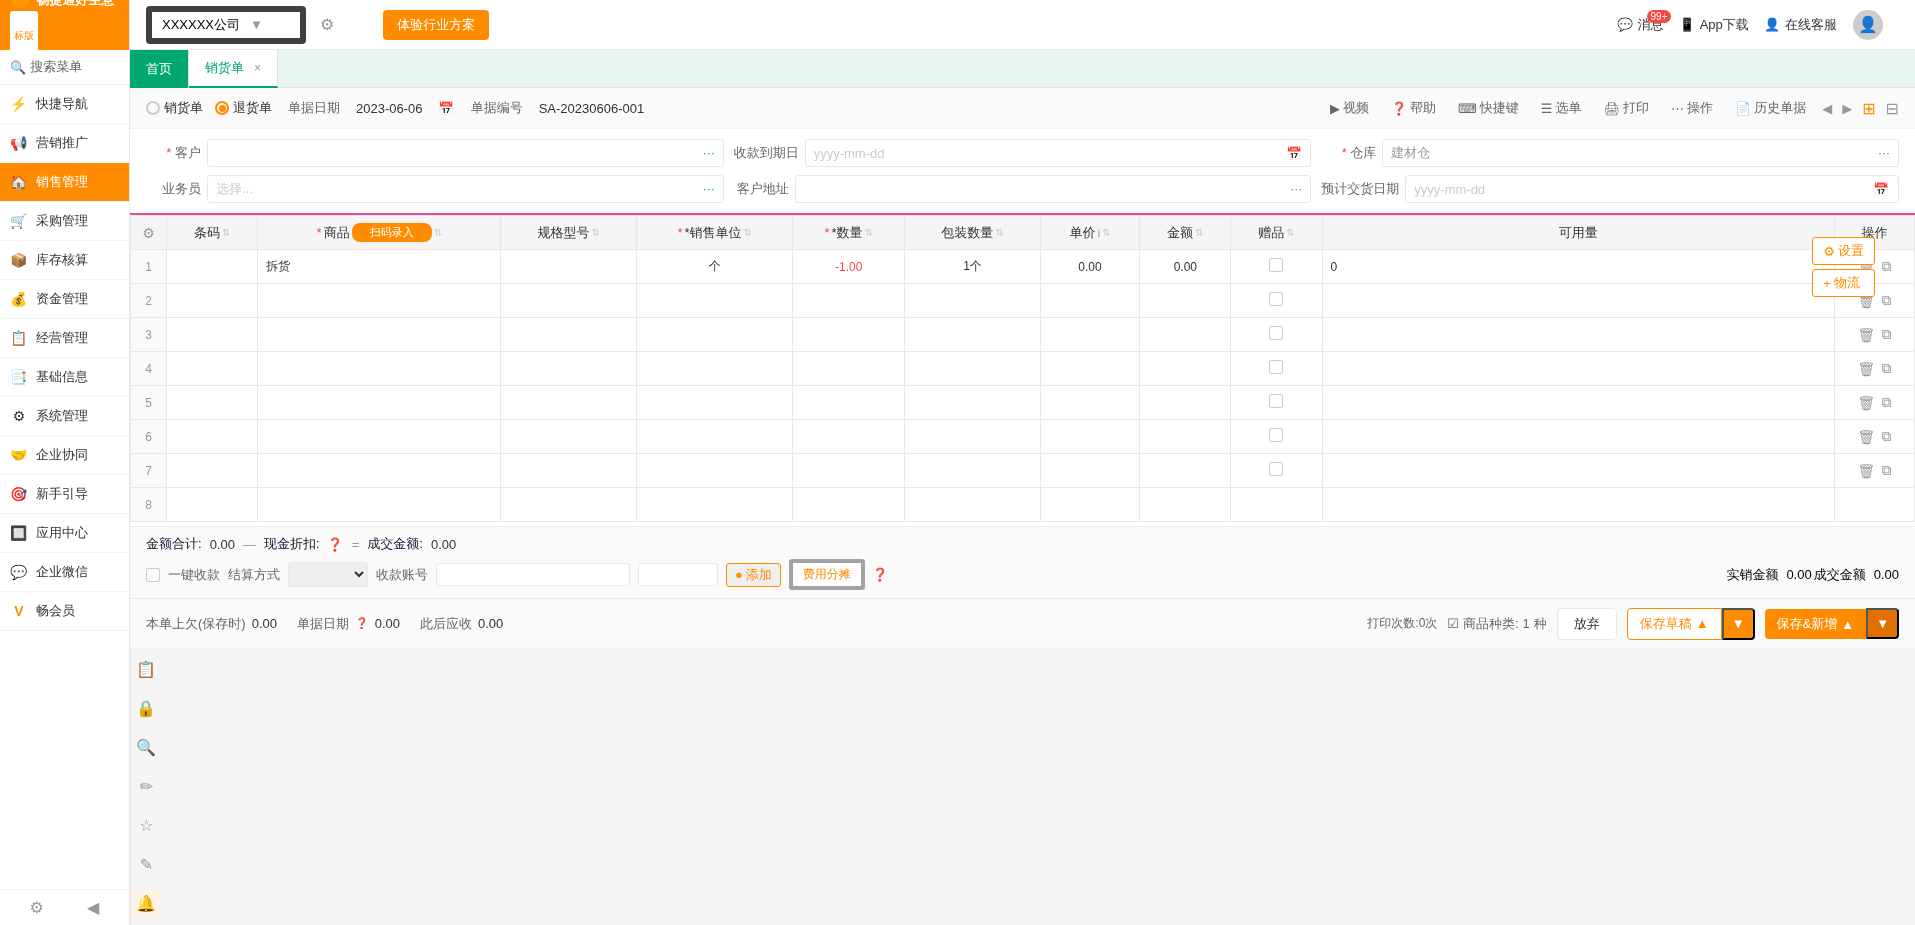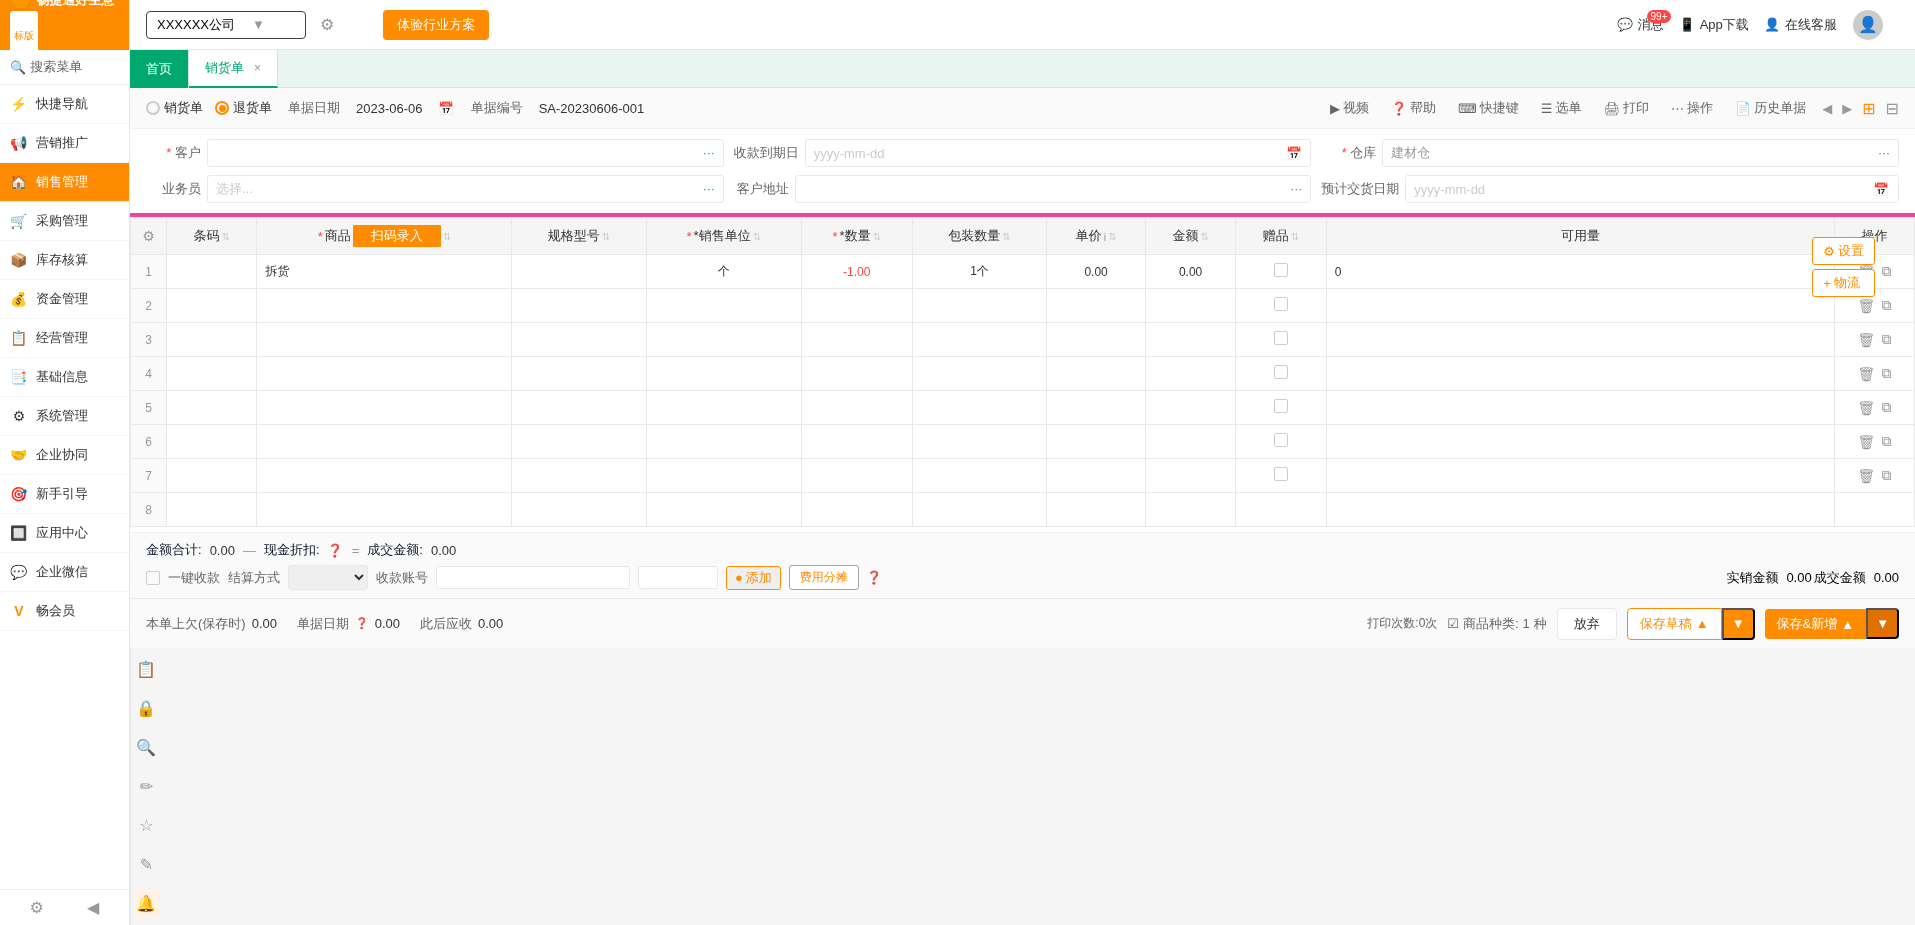--- a/index.html
+++ b/index.html
@@ -16,21 +16,21 @@
     .sidebar-item-icon { width: 18px; height: 18px; display: flex; align-items: center; justify-content: center; font-size: 14px; flex-shrink: 0; }
     .sidebar-item-label { font-size: 13px; text-align: right; }
     .sidebar-bottom { margin-top: auto; display: flex; align-items: center; justify-content: space-around; padding: 8px; border-top: 1px solid #f0f0f0; }
     .sidebar-bottom-btn { cursor: pointer; color: #999; font-size: 16px; }
 
     
     .main { flex: 1; display: flex; flex-direction: column; overflow: hidden; }
 
     
     .topbar { height: 50px; background: white; display: flex; align-items: center; padding: 0 16px; border-bottom: 1px solid #e8e8e8; gap: 10px; }
-    .topbar-company { display: flex; align-items: center; gap: 13px; border: 1px solid #404040; padding: 4px 10px; border-radius: 4px; cursor: pointer; min-width: 160px; }
+    .topbar-company { display: flex; align-items: center; gap: 6px; border: 6px solid #404040; padding: 4px 10px; border-radius: 4px; cursor: pointer; min-width: 160px; }
     .topbar-gear { color: #999; cursor: pointer; font-size: 16px; margin-left: 4px; }
     .topbar-btn-experience { background: #ff8c00; color: white; border: none; padding: 6px 14px; border-radius: 4px; cursor: pointer; font-size: 13px; margin-left: 39px; }
     .topbar-right { margin-left: auto; display: flex; align-items: center; gap: 16px; }
     .topbar-msg { display: flex; align-items: center; gap: 4px; cursor: pointer; color: #333; position: relative; }
     .topbar-msg-badge { background: #ff4444; color: white; font-size: 10px; padding: 1px 4px; border-radius: 8px; position: absolute; top: -6px; right: -8px; }
     .topbar-app { display: flex; align-items: center; gap: 4px; cursor: pointer; color: #333; }
     .topbar-service { display: flex; align-items: center; gap: 4px; cursor: pointer; color: #333; }
     .topbar-avatar { width: 30px; height: 30px; border-radius: 50%; background: #ccc; display: flex; align-items: center; justify-content: center; cursor: pointer; }
     .topbar-username { color: #333; cursor: pointer; }
 
@@ -59,21 +59,21 @@
     
     .table-area { flex: 1; overflow: auto; display: flex; flex-direction: column; }
     .table-container { flex: 1; overflow: auto; }
     table { width: 100%; border-collapse: collapse; }
     thead tr { background: #f5f5f5; }
     thead th { border: 1px solid #e8e8e8; padding: 7px 8px; color: #333; font-weight: 500; white-space: nowrap; text-align: center; font-size: 12px; position: sticky; top: 0; background: #f5f5f5; z-index: 1; }
     tbody tr { border-bottom: 1px solid #f0f0f0; }
     tbody td { border: 1px solid #e8e8e8; padding: 6px 8px; color: #333; text-align: center; font-size: 12px; height: 34px; }
     tbody td.row-num { color: #999; background: #fafafa; width: 30px; }
     td.negative { color: #ff4444; }
-    .scan-btn { background: #ff8c00; color: white; border: none; padding: 2px 18px; border-radius: 1px; cursor: pointer; font-size: 13px; }
+    .scan-btn { background: #ff8c00; color: white; border: none; padding: 2px 18px; border-radius: 8px; cursor: pointer; font-size: 11px; }
     .col-gear { font-size: 14px; color: #999; cursor: pointer; }
     .sort-icon { color: #ccc; font-size: 10px; }
     .th-inner { display: flex; align-items: center; justify-content: center; gap: 2px; }
     .gift-checkbox { width: 14px; height: 14px; border: 1px solid #ccc; display: inline-block; border-radius: 2px; cursor: pointer; }
     .action-icons { display: flex; align-items: center; justify-content: center; gap: 6px; }
     .action-icon { color: #999; cursor: pointer; font-size: 14px; }
 
     
     .form-footer { padding: 8px 16px; border-top: 1px solid #f0f0f0; background: #fafafa; }
     .footer-amount { display: flex; align-items: center; gap: 8px; }
@@ -81,21 +81,21 @@
     .footer-amount-value { color: #333; font-weight: 500; }
     .footer-minus { color: #999; }
     .footer-question { color: #999; cursor: pointer; }
     .footer-equals { color: #999; }
     .footer-payment { display: flex; align-items: center; gap: 8px; padding-top: 6px; }
     .footer-payment-checkbox { width: 14px; height: 14px; border: 1px solid #ccc; display: inline-block; border-radius: 2px; cursor: pointer; }
     .footer-payment-label { color: #666; }
     .footer-select { border: 1px solid #e8e8e8; border-radius: 3px; padding: 3px 6px; color: #333; min-width: 80px; }
     .footer-input { border: 1px solid #e8e8e8; border-radius: 3px; padding: 3px 8px; color: #999; min-width: 80px; }
     .footer-add-btn { display: flex; align-items: center; gap: 3px; cursor: pointer; color: #ff8c00; border: 1px solid #ff8c00; border-radius: 3px; padding: 2px 8px; font-size: 12px; }
-    .footer-fee-btn { border: 1px solid #a3a3a3; color: #ff8c00; background: white; padding: 3px 10px; border-radius: 3px; cursor: pointer; font-size: 12px; }
+    .footer-fee-btn { border: 4px solid #a3a3a3; color: #ff8c00; background: white; padding: 3px 10px; border-radius: 3px; cursor: pointer; font-size: 12px; }
 
     
     .bottom-bar { height: 50px; background: #fafafa; border-top: 1px solid #e8e8e8; display: flex; align-items: center; padding: 0 16px; gap: 20px; }
     .bottom-info { display: flex; align-items: center; gap: 6px; color: #666; font-size: 12px; }
     .bottom-info-value { color: #333; font-weight: 500; }
     .bottom-question { color: #999; cursor: pointer; font-size: 11px; }
     .bottom-right { margin-left: auto; display: flex; align-items: center; gap: 10px; }
     .bottom-print-info { color: #666; font-size: 12px; }
     .bottom-product-type { display: flex; align-items: center; gap: 4px; color: #666; font-size: 12px; cursor: pointer; }
     .btn-discard { border: 1px solid #e8e8e8; background: white; padding: 6px 16px; border-radius: 4px; cursor: pointer; color: #333; }
@@ -105,21 +105,21 @@
     .btn-save-new-arrow { background: #e07000; color: white; padding: 6px 8px; border-radius: 0 4px 4px 0; cursor: pointer; }
 
     
     .right-panel { width: 32px; background: #f5f5f5; border-left: 1px solid #e8e8e8; display: flex; flex-direction: column; align-items: center; padding: 8px 0; gap: 12px; }
     .right-panel-icon { color: #999; cursor: pointer; font-size: 16px; padding: 4px; }
     .right-panel-icon.active { color: #ff8c00; background: #fff3e8; border-radius: 3px; }
 
     
     .content-wrapper { position: relative; flex: 1; display: flex; flex-direction: column; overflow: hidden; }
     .form-actions-float { position: absolute; right: 40px; top: 108px; display: flex; flex-direction: column; gap: 4px; z-index: 10; }
-    .form-body-container { padding: 10px 16px 10px; border-bottom: 4px solid #ec4899; position: relative; }
+    .form-body-container { padding: 10px 16px 10px; border-bottom: 2px solid #ec4899; position: relative; }
     .form-grid { display: grid; grid-template-columns: 1fr 1fr 1fr; gap: 8px 10px; }
     .form-field { display: flex; align-items: center; gap: 6px; }
     .field-label { color: #666; white-space: nowrap; font-size: 13px; min-width: 55px; text-align: right; }
     .field-label.req::before { content: '*'; color: #ff4444; }
     .field-value { flex: 1; border: 1px solid #e8e8e8; padding: 4px 8px; border-radius: 3px; color: #999; display: flex; align-items: center; justify-content: space-between; min-height: 28px; cursor: pointer; font-size: 13px; }
     .field-dots { color: #00a870; font-size: 12px; }
     .field-calendar { color: #bbb; margin-left: 4px; }
     .remarks-row { display: flex; align-items: center; gap: 6px; padding-top: 4px; }
     .remarks-input { flex: 1; border: 1px solid #e8e8e8; padding: 4px 8px; border-radius: 3px; min-height: 28px; }
   </style>

